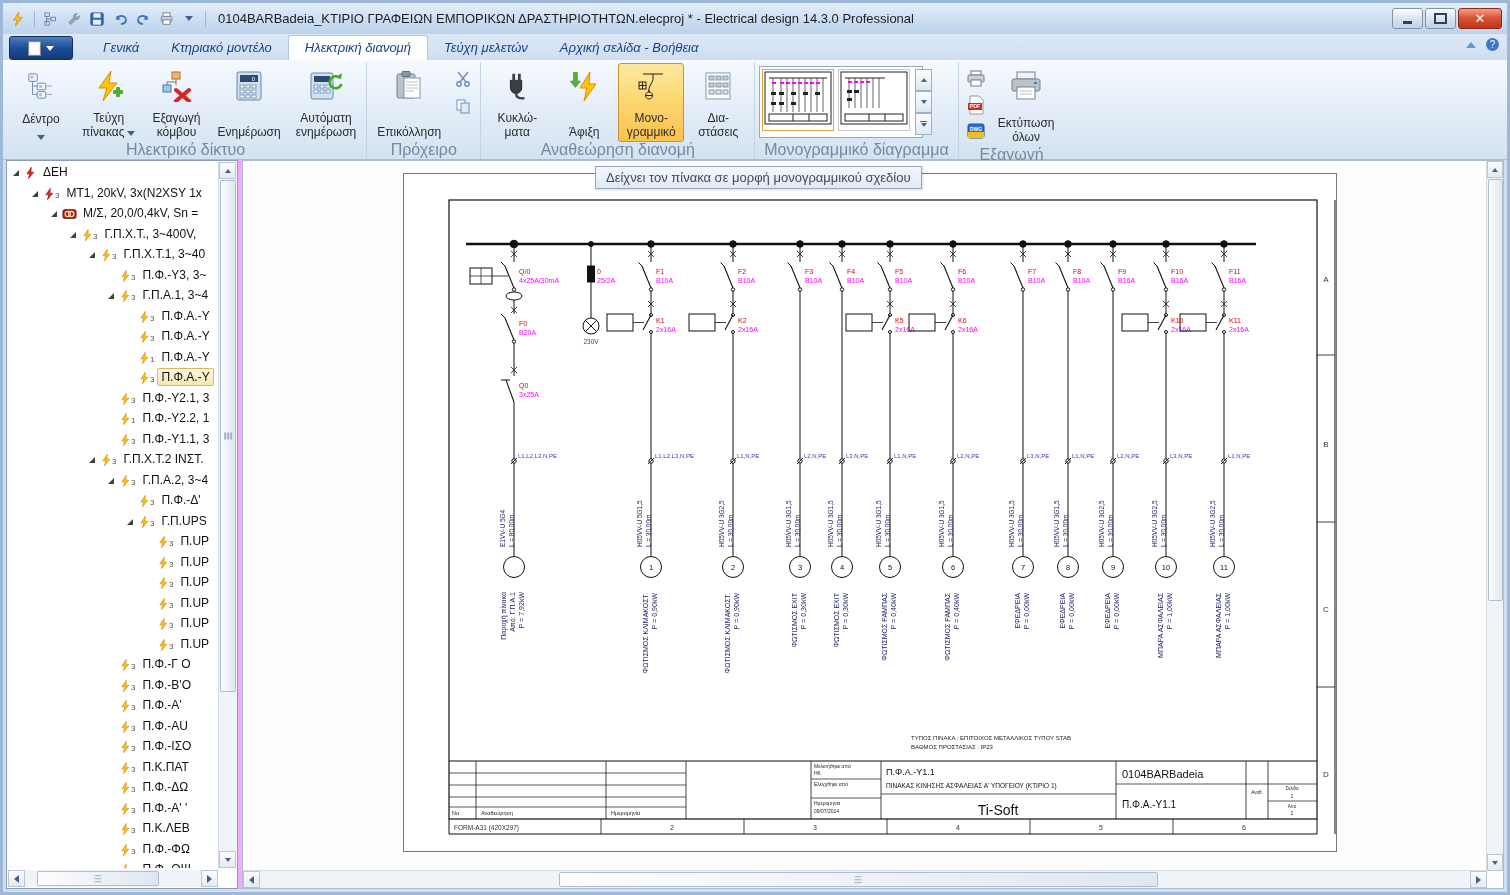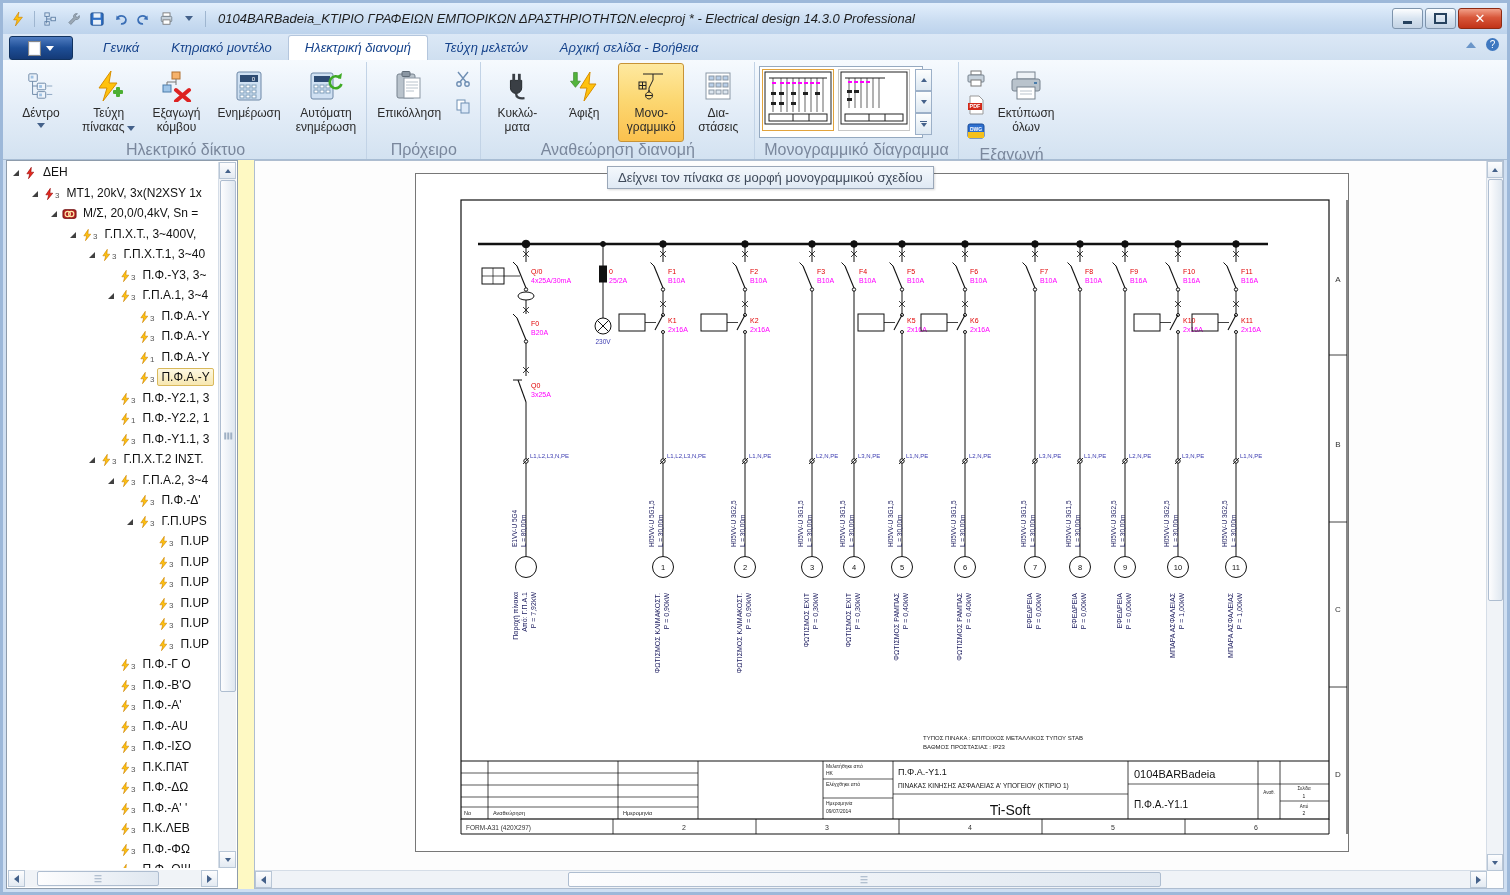--- a/index.html
+++ b/index.html
@@ -3,21 +3,21 @@
 <meta charset="utf-8">
 <style>
   html,body{margin:0;padding:0;}
   body{width:1510px;height:895px;overflow:hidden;
        font-family:"Liberation Sans","DejaVu Sans",sans-serif;
        background:#b9cfe8;}
   .window{position:absolute;inset:0;border:3px solid #9db8d9;box-sizing:border-box;
           background:#cfdff2;}
   
   .titlebar{height:31px;background:linear-gradient(#e3effc,#c9dcf1 60%,#bdd3ec);
-            display:flex;align-items:center;padding:0 6px;position:relative;font-style:italic;}
+            display:flex;align-items:center;padding:0 6px;position:relative;}
   .qat{display:flex;align-items:center;gap:5px;}
   .qat .sep{width:1px;height:16px;background:#9fb6d0;margin:0 2px;}
   .qat .qbtn{width:18px;height:18px;display:flex;align-items:center;justify-content:center;}
   .titletext{margin-left:10px;font-size:13px;color:#1e1e1e;white-space:nowrap;}
   .wincontrols{position:absolute;right:5px;top:5px;display:flex;}
   .wbtn{width:29px;height:19px;border:1px solid #7e94ac;border-radius:3px;margin-left:2px;
         background:linear-gradient(#fdfeff,#d8e4f0 50%,#c3d3e4);display:flex;align-items:center;justify-content:center;}
   .wbtn.close{width:42px;background:linear-gradient(#f2a089,#d8573a 45%,#c13318);border-color:#8e2a13;color:#fff;}
   .glyph-min{width:9px;height:3px;background:#26425e;margin-top:8px;}
   .glyph-max{width:9px;height:7px;border:2px solid #26425e;}
@@ -34,39 +34,39 @@
   .tabrow-right{position:absolute;right:8px;top:4px;display:flex;gap:10px;align-items:center;}
   .mini-up{width:0;height:0;border-left:5px solid transparent;border-right:5px solid transparent;border-bottom:6px solid #6b96c9;}
   .mini-help{width:13px;height:13px;border-radius:50%;background:#3f78c0;color:#fff;font-size:10px;line-height:13px;text-align:center;}
   
   .ribbon{height:97px;background:linear-gradient(#f6fafe,#e2ecf7 55%,#d3e2f1);
           border-bottom:1px solid #a8bdd4;display:flex;align-items:stretch;padding:2px 2px 0 2px;}
   .rgroup{display:flex;flex-direction:column;padding:1px 3px 0 3px;position:relative;}
   .rgroup + .rgroup{border-left:1px solid #c2d3e6;}
   .rgroup .btns{flex:1;display:flex;align-items:stretch;gap:1px;}
   .rgroup .glabel{height:17px;font-size:16px;color:#7a879c;text-align:center;line-height:15px;white-space:nowrap;padding:0 6px;}
-  .rbtn{display:flex;flex-direction:column;align-items:center;justify-content:flex-start;
+  .rbtn{display:flex;flex-direction:column;align-items:center;justify-content:space-between;
         padding:4px 6px 1px;border:1px solid transparent;border-radius:3px;min-width:52px;}
   .rbtn .bicon{height:36px;display:flex;align-items:center;justify-content:center;}
   .rbtn .blabel{font-size:12px;color:#2b2b2b;text-align:center;line-height:1.15;margin-top:3px;}
   .rbtn.selected{background:linear-gradient(#fee9a0,#fcd873 45%,#fbc14e);border-color:#c79336;}
   .smallcol{display:flex;flex-direction:column;justify-content:flex-start;gap:3px;padding:4px 2px;}
   .sbtn{width:24px;height:24px;display:flex;align-items:center;justify-content:center;border-radius:2px;}
   
   .gallery{display:flex;align-items:flex-start;padding:3px 1px;}
   .gal-box{width:158px;height:66px;background:#fff;border:1px solid #95a9c0;display:flex;gap:4px;padding:2px;}
   .thumb{width:72px;height:60px;background:#fff;border:1px solid #c8c8c8;}
   .thumb.sel{border:1px solid #e2a33c;}
   .gal-btns{display:flex;flex-direction:column;margin-left:1px;}
   .gal-b{width:15px;height:22px;border:1px solid #9cb0c8;background:linear-gradient(#fdfefe,#dde8f2);
          display:flex;align-items:center;justify-content:center;}
   .tri-up{width:0;height:0;border-left:3.5px solid transparent;border-right:3.5px solid transparent;border-bottom:4px solid #44618a;}
   .tri-dn{width:0;height:0;border-left:3.5px solid transparent;border-right:3.5px solid transparent;border-top:4px solid #44618a;}
   
-  .main{position:absolute;top:157px;left:3px;right:3px;bottom:3px;display:flex;background:#fef9c3;gap:12px;}
+  .main{position:absolute;top:157px;left:3px;right:3px;bottom:3px;display:flex;background:#f0abfc;}
   .treepanel{width:230px;background:#fff;border:1px solid #8e9cac;position:relative;overflow:hidden;}
   .treescroll{position:absolute;top:1px;left:2px;right:19px;bottom:20px;overflow:hidden;}
   .trow{height:20.5px;display:flex;align-items:center;white-space:nowrap;font-size:12px;color:#111;}
   .trow .tri{width:11px;display:inline-block;}
   .tri-exp{width:0;height:0;border-bottom:6px solid #404040;border-left:6px solid transparent;display:inline-block;}
   .trow .lbl{padding:1px 3px;border:1px solid transparent;border-radius:2px;}
   .trow.selected .lbl{background:linear-gradient(#fdf8e3,#f7e7b0);border-color:#d9b95c;}
   .sub{font-size:8px;color:#555;position:relative;top:4px;left:-1px;}
   .ticon{margin:0 2px 0 0;display:inline-flex;position:relative;top:1px;}
   

